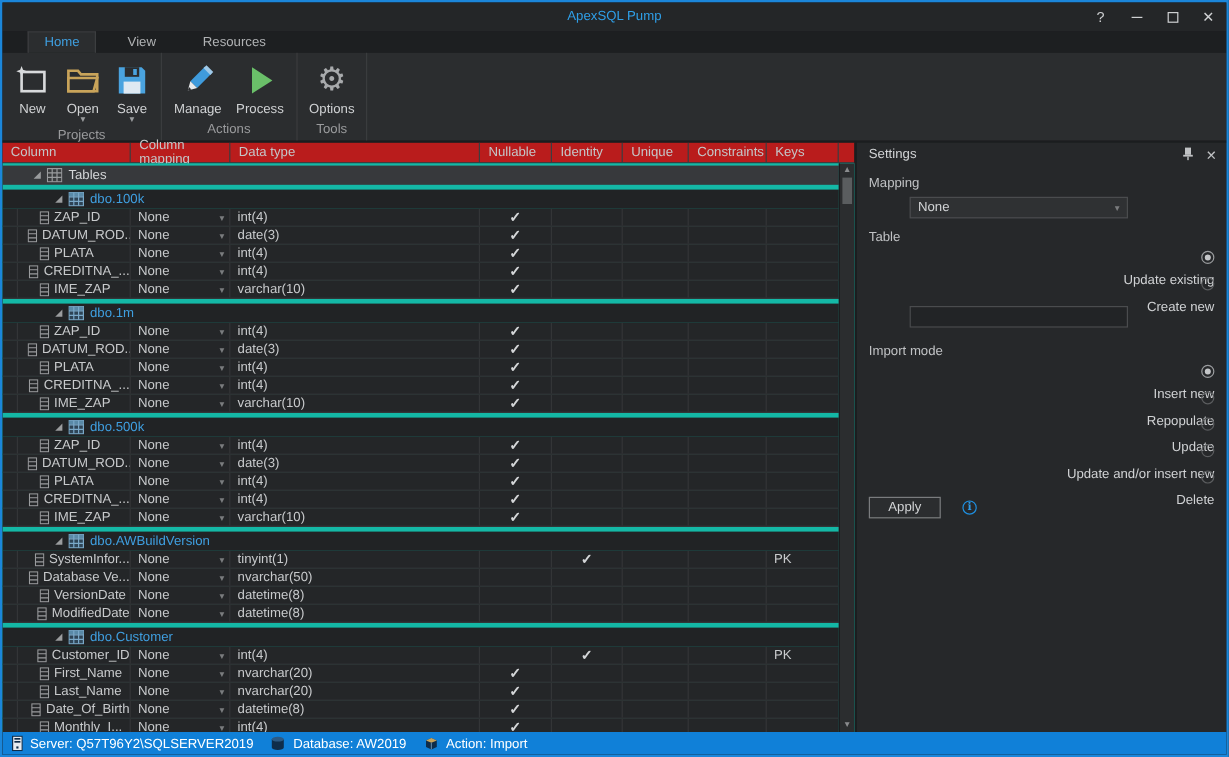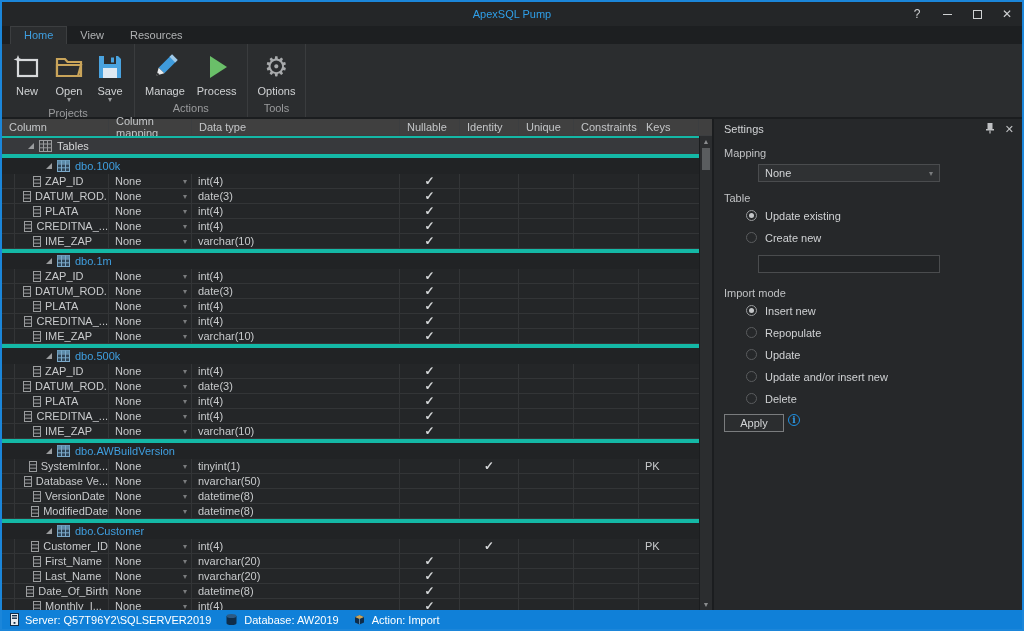--- a/index.html
+++ b/index.html
@@ -15,36 +15,36 @@
   }
   
   .titlebar { height:24px; background:#242628; position:relative; display:flex; align-items:center; }
   .title { position:absolute; left:0; right:0; text-align:center; color:#2f9fe8; font-size:11px; }
   .win-controls { margin-left:auto; display:flex; z-index:2; }
   .win-btn { width:30px; height:24px; display:flex; align-items:center; justify-content:center; color:#cfd1d3; font-size:12px; cursor:default; }
   .win-btn .sq { width:9px; height:9px; border:1px solid #cfd1d3; display:inline-block; }
   .win-btn .mn { width:9px; height:1px; background:#cfd1d3; display:inline-block; }
   
   .tabbar { height:18px; background:#1d1f21; display:flex; align-items:flex-end; padding-left:8px; }
-  .tab { padding:2px 13px 3px 13px; color:#b0b2b4; }
+  .tab { padding:2px 13px 3px 13px; color:#b0b2b4;margin-left:13px; }
   .tab.active { background:#2b2d2f; color:#3f9fe0; border:1px solid #3c3e40; border-bottom:none; }
   
   .ribbon { height:75px; background:#2b2d2f; display:flex; border-bottom:2px solid #1b1d1f; }
   .rgroup { display:flex; flex-direction:column; border-right:1px solid #3a3c3e; padding:0 4px; }
   .rbuttons { display:flex; flex:1; align-items:flex-start; padding-top:5px; }
   .rbtn { display:flex; flex-direction:column; align-items:center; padding:2px 6px; min-width:38px; }
   .ricon { height:32px; display:flex; align-items:center; justify-content:center; }
   .rlabel { color:#d0d2d4; margin-top:2px; }
   .dropdown-caret { color:#9a9c9e; font-size:8px; line-height:6px; }
   .rgroup-label { text-align:center; color:#9a9b9d; padding:2px 0 3px 0; }
   .gear-glyph { font-family:"DejaVu Sans", sans-serif; font-size:27px; color:#a8aaac; line-height:28px; }
   
   .main { display:flex; height:491px; }
   .gridwrap { width:710px; display:flex; flex-direction:column; }
-  .grid-header { display:flex; height:17px; background:#404040; border-bottom:1px solid #3c3e40; align-items:center; flex-shrink:0; }
+  .grid-header { display:flex; height:17px; background:#b91c1c; border-bottom:1px solid #3c3e40; align-items:center; flex-shrink:0; }
   .hcell { height:100%; display:flex; align-items:center; padding-left:7px; border-right:1px solid #3c3e40; color:#c4c6c8; }
   .grid-body { position:relative; flex:1; overflow:hidden; background:#14b8a6; }
   .grid-rows { width:697px; }
   .grow { display:flex; height:15px; background:#242628; border-bottom:1px solid #333537; align-items:center; }
   .gutter { width:13px; height:100%; border-right:1px solid #333537; flex-shrink:0; }
   .cell { height:100%; display:flex; align-items:center; border-right:1px solid #333537; padding-left:6px; overflow:hidden; white-space:nowrap; }
   .c-name  { width:94px; padding-left:4px; gap:4px; }
   .c-map   { width:83px; position:relative; }
   .c-type  { width:208px; }
   .c-null  { width:60px; justify-content:center; padding-left:0; }
@@ -68,27 +68,27 @@
   .vs-thumb { position:absolute; left:2px; width:8px; top:12px; height:22px; background:#5a5d5f; }
   
   .splitter { width:2px; background:#1b1d1f; }
   .settings { width:308px; background:#26282a; display:flex; flex-direction:column; }
   .sp-header { height:20px; display:flex; align-items:center; padding:0 8px 0 10px; color:#d2d4d6; }
   .sp-icons { margin-left:auto; display:flex; gap:10px; align-items:center; color:#c0c2c4; }
   .sp-body { padding:2px 10px; }
   .sp-label { color:#c0c2c4; margin:6px 0 5px 0; }
   .dd { margin-left:34px; width:182px; height:18px; background:#2f3133; border:1px solid #4a4c4e; display:flex; align-items:center; padding:0 6px; color:#d2d4d6; position:relative; }
   .dd .map-caret { right:6px; }
-  .radio-row { display:flex; align-items:center; gap:8px; margin:0 0 9px 22px; height:13px; }
+  .radio-row { display:flex; align-items:flex-end; gap:8px; margin:0 0 9px 22px; height:13px;flex-direction:column; }
   .radio { width:11px; height:11px; border-radius:50%; border:1px solid #5a5c5e; display:flex; align-items:center; justify-content:center; flex-shrink:0; }
   .radio.sel { border-color:#9a9c9e; }
   .radio.sel::after { content:""; width:5px; height:5px; border-radius:50%; background:#c4c6c8; }
   .radio-label { color:#d0d2d4; }
   .txtinput { margin:2px 0 4px 34px; width:182px; height:18px; background:#222426; border:1px solid #4a4c4e; color:#d0d2d4; padding:0 5px; font-family:"Liberation Sans",sans-serif; font-size:11px; }
-  .apply-row { display:flex; margin-top:4px; gap:4px; }
+  .apply-row { display:flex; align-items:center; margin-top:4px; gap:18px; }
   .apply-btn { width:60px; height:18px; background:#2b2d2f; border:1px solid #7a7c7e; color:#d2d4d6; display:flex; align-items:center; justify-content:center; }
   .info-i { width:12px; height:12px; border-radius:50%; border:1px solid #1e8fe0; color:#2f9ae6; font-size:9px; font-weight:bold; display:flex; align-items:center; justify-content:center; font-family:"DejaVu Serif", serif; }
   
   .statusbar { position:absolute; left:0; right:0; bottom:0; height:19px; background:#1080d8; display:flex; align-items:center; gap:14px; padding-left:8px; color:#ffffff; }
   .sb-item { display:flex; align-items:center; gap:6px; }
 </style>
 </head>
 <body>
 
 <div class="titlebar">

